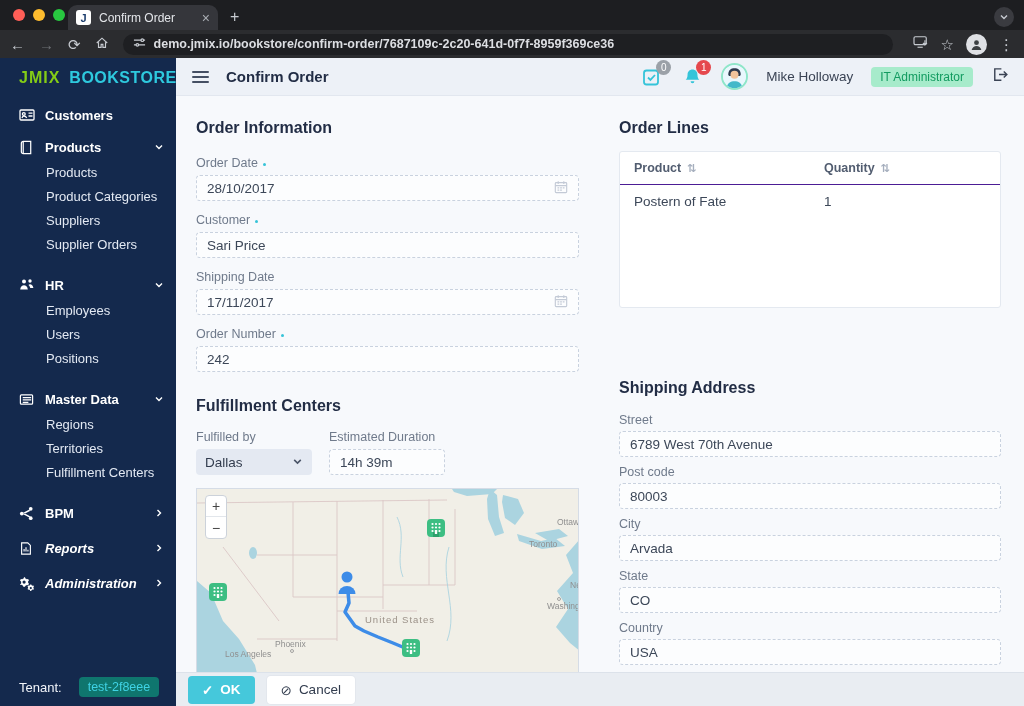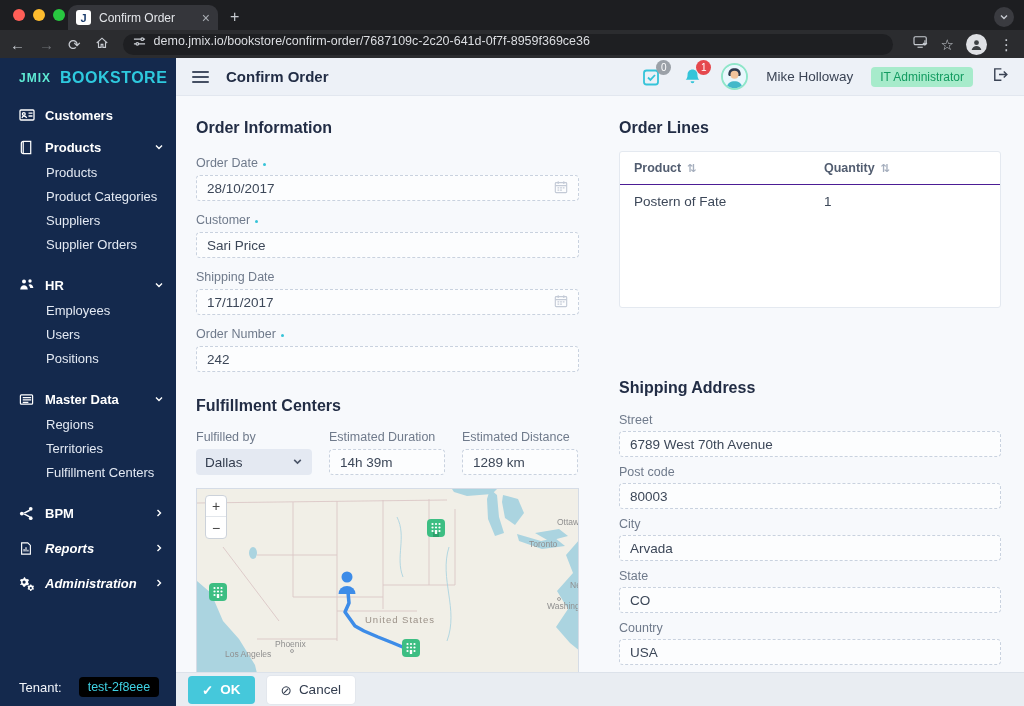--- a/index.html
+++ b/index.html
@@ -18,45 +18,45 @@
   .tab-title { color:#E4E6EA; font-size:12px; flex:1; white-space:nowrap; overflow:hidden; }
   .tab-close { color:#A9ADB3; font-size:14px; line-height:1; cursor:default; }
   .newtab { position:absolute; left:230px; top:8px; color:#C7CBD1; font-size:16px; }
   .tab-chevron { position:absolute; right:10px; top:7px; width:20px; height:20px; border-radius:50%;
     background:#3A3B40; display:flex; align-items:center; justify-content:center; }
   .toolbar { position:absolute; top:30px; left:0; width:1024px; height:28px; background:#2B2C2F;
     display:flex; align-items:center; padding:0 10px; gap:14px; }
   .nav-ic { color:#C7CBD1; font-size:15px; line-height:1; }
   .nav-ic.dim { color:#6E7176; }
   .urlpill { flex:1; height:21px; background:#1E1F22; border-radius:11px; display:flex;
-    padding:0 10px; gap:8px; max-width:770px; }
+    align-items:center; padding:0 10px; gap:8px; max-width:770px;font-weight:bold; }
   .url-text { color:#DCDEE2; font-size:12.5px; white-space:nowrap; overflow:hidden; }
   .tb-right { display:flex; align-items:center; gap:12px; margin-left:auto; }
   .profile-ic { width:21px; height:21px; border-radius:50%; background:#DFE1E5; display:flex;
     align-items:center; justify-content:center; }
 
   
   .app { position:absolute; top:58px; left:0; width:1024px; height:648px; display:flex; }
 
   
   .sidebar { width:176px; background:#14294D; color:#fff; position:relative; flex-shrink:0; }
   .logo-row { height:40px; display:flex; align-items:center; padding:0 12px; gap:7px; }
-  .logo-primary { font-size:12px; font-weight:bold; letter-spacing:1px; color:#5eead4; }
+  .logo-primary { font-size:16px; font-weight:bold; letter-spacing:1px; color:#84cc16; }
   .logo-secondary { font-size:16px; font-weight:bold; letter-spacing:.5px; color:#2EC9DE; margin-left:2px; }
   .nav { padding-top:5px; }
   .nav-item, .group-head { height:24px; display:flex; align-items:center; gap:10px;
     padding:0 12px 0 19px; font-size:13px; font-weight:600; cursor:pointer; }
   .nav-item .ic, .group-head .ic { width:16px; height:16px; flex-shrink:0; display:flex; align-items:center; }
   .group-head .chev { margin-left:auto; }
   .sub { margin-top:2px; }
   .sub-item { height:24px; line-height:24px; padding-left:46px; font-size:13px; color:#E3E9F3; cursor:pointer; }
   .mt8{margin-top:8px;} .mt16{margin-top:16px;} .mt11{margin-top:11px;font-style:italic;}
   .tenant-row { position:absolute; bottom:9px; left:19px; display:flex; align-items:center; gap:17px; }
   .tenant-label { font-size:13px; color:#F2F5FA; }
-  .tenant-badge { background:#000000; color:#3FD2E4; font-size:12.5px; padding:3px 9px; border-radius:4px; }
+  .tenant-badge { background:#0f766e; color:#3FD2E4; font-size:12.5px; padding:3px 9px; border-radius:4px; }
 
   
   .main { flex:1; position:relative; background:#F7F9FC; }
   .app-header { position:absolute; top:0; left:0; right:0; height:38px; background:#EDF1F7;
     border-bottom:1px solid #E2E7EF; display:flex; align-items:center; padding:0 16px; }
   .hamburger { width:17px; display:flex; flex-direction:column; gap:3px; cursor:pointer; }
   .hamburger span { height:2px; background:#454F63; border-radius:1px; }
   .page-title { margin-left:17px; font-size:15px; font-weight:bold; color:#222D45; }
   .hdr-right { margin-left:auto; display:flex; align-items:center; gap:18px; }
   .badge-anchor { position:relative; width:22px; height:22px; display:flex; align-items:center; justify-content:center; }
@@ -462,26 +462,20 @@
                   </svg>
               </span>
             </div>
           </div>
           <div class="cell">
             <div class="f-label">Estimated Duration</div>
             <div class="fld">
                 <span>14h 39m</span>
               </div>
           </div>
-          <div class="cell">
-            <div class="f-label">Estimated Distance</div>
-            <div class="fld">
-                <span>1289 km</span>
-              </div>
-          </div>
         </div>
 
         <div class="map">
           <svg class="base" width="383" height="210" viewBox="0 0 383 210">
             <rect width="383" height="210" fill="#F1EFE7"></rect>
 
             <g fill="#ABD4E0">
               <path d="M0,92 L14,104 L26,132 L42,150 L58,176 L66,210 L0,210 Z"></path>
               <path d="M148,197 C180,189 220,193 252,200 C290,208 318,197 340,199 L383,193 L383,210 L148,210 Z"></path>
               <path d="M383,50 L369,66 L376,84 L360,102 L371,120 L359,138 L373,154 L383,162 Z"></path>

